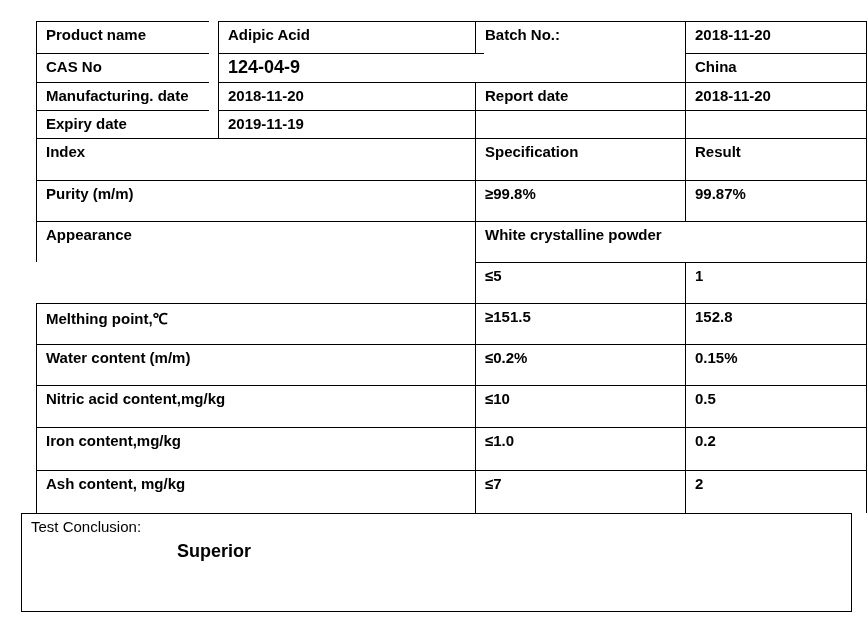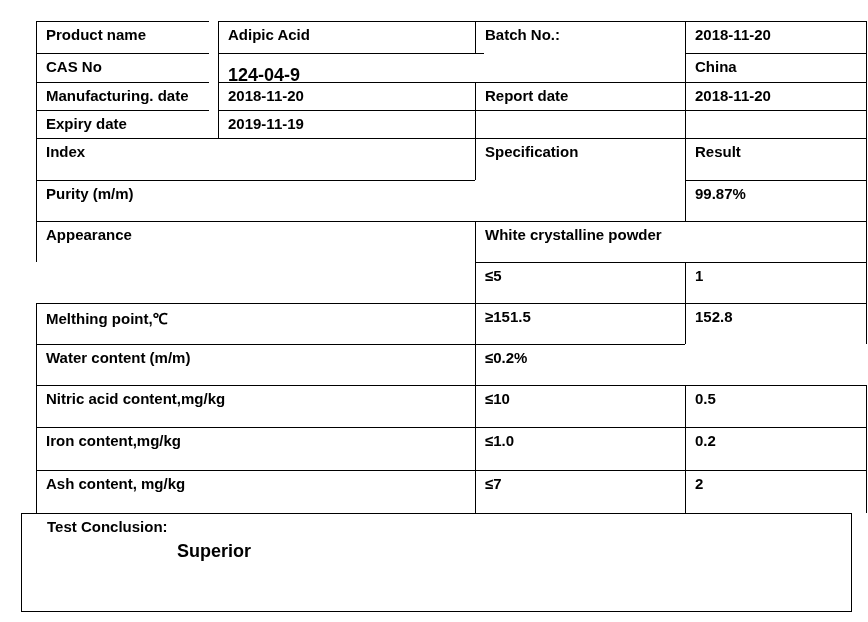--- a/index.html
+++ b/index.html
@@ -4,30 +4,30 @@
   <style>
     html, body { margin: 0; padding: 0; background: #ffffff; }
     body { width: 868px; height: 622px; position: relative; overflow: hidden;
            font-family: "Liberation Sans", sans-serif; color: #000; }
     .sheet { position: absolute; left: 21px; top: 21px; width: 831px; height: 591px; }
     .row { position: absolute; left: 0; width: 831px; box-sizing: border-box; margin-left: 15px; }
     .cell { position: absolute; top: 0; height: 100%; box-sizing: border-box;
             font-weight: bold; font-size: 15px; padding-left: 9px; padding-top: 4px;
             border-left: 1.5px solid #000; border-top: 1.5px solid #000; }
     .cell.last { border-right: 1.5px solid #000; }
-    .big { font-size: 18px; padding-top: 11px; }
+    .big { font-size: 18px; padding-top: 3px; }
     .c0 { left: 0; width: 173px; }
     .c1 { left: 182px; width: 266px; }
     .c01 { left: 0; width: 439px; }
     .c2 { left: 439px; width: 210px; }
     .c3 { left: 649px; width: 182px; }
     .c23 { left: 439px; width: 392px; }
     .conclusion { position: absolute; left: 0; top: 492px; width: 831px; height: 99px;
                   box-sizing: border-box; border: 1.5px solid #000; }
-    .conclusion .label { position: absolute; left: 9px; top: 4px; font-weight: bold; font-size: 15px; margin-left: 16px; }
+    .conclusion .label { position: absolute; left: 9px; top: 4px; font-weight: normal; font-size: 15px; }
     .conclusion .value { position: absolute; left: 155px; top: 27px; font-weight: bold; font-size: 18px; }
   </style>
 </head>
 <body>
 
 <div class="sheet">
 
   <div class="row" style="top:0;height:32px;">
     <div class="cell c0">Product name</div>
     <div class="cell c1">Adipic Acid</div>
@@ -56,20 +56,21 @@
   </div>
 
   <div class="row" style="top:117px;height:42px;">
     <div class="cell c01">Index</div>
     <div class="cell c2">Specification</div>
     <div class="cell c3 last">Result</div>
   </div>
 
   <div class="row" style="top:159px;height:41px;">
     <div class="cell c01">Purity (m/m)</div>
+    <div class="cell c2">≥99.8%</div>
     <div class="cell c3 last">99.87%</div>
   </div>
 
   <div class="row" style="top:200px;height:41px;">
     <div class="cell c23 last">White crystalline powder</div>
     <div class="cell c01">Appearance</div>
   </div>
 
   <div class="row" style="top:241px;height:41px;">
     <div class="cell c2">≤5</div>
@@ -78,20 +79,21 @@
 
   <div class="row" style="top:282px;height:41px;">
     <div class="cell c01">Melthing point,℃</div>
     <div class="cell c2">≥151.5</div>
     <div class="cell c3 last">152.8</div>
   </div>
 
   <div class="row" style="top:323px;height:41px;">
     <div class="cell c01">Water content (m/m)</div>
     <div class="cell c2">≤0.2%</div>
+    <div class="cell c3 last">0.15%</div>
   </div>
 
   <div class="row" style="top:364px;height:42px;">
     <div class="cell c01">Nitric acid content,mg/kg</div>
     <div class="cell c2">≤10</div>
     <div class="cell c3 last">0.5</div>
   </div>
 
   <div class="row" style="top:406px;height:43px;">
     <div class="cell c01">Iron content,mg/kg</div>

